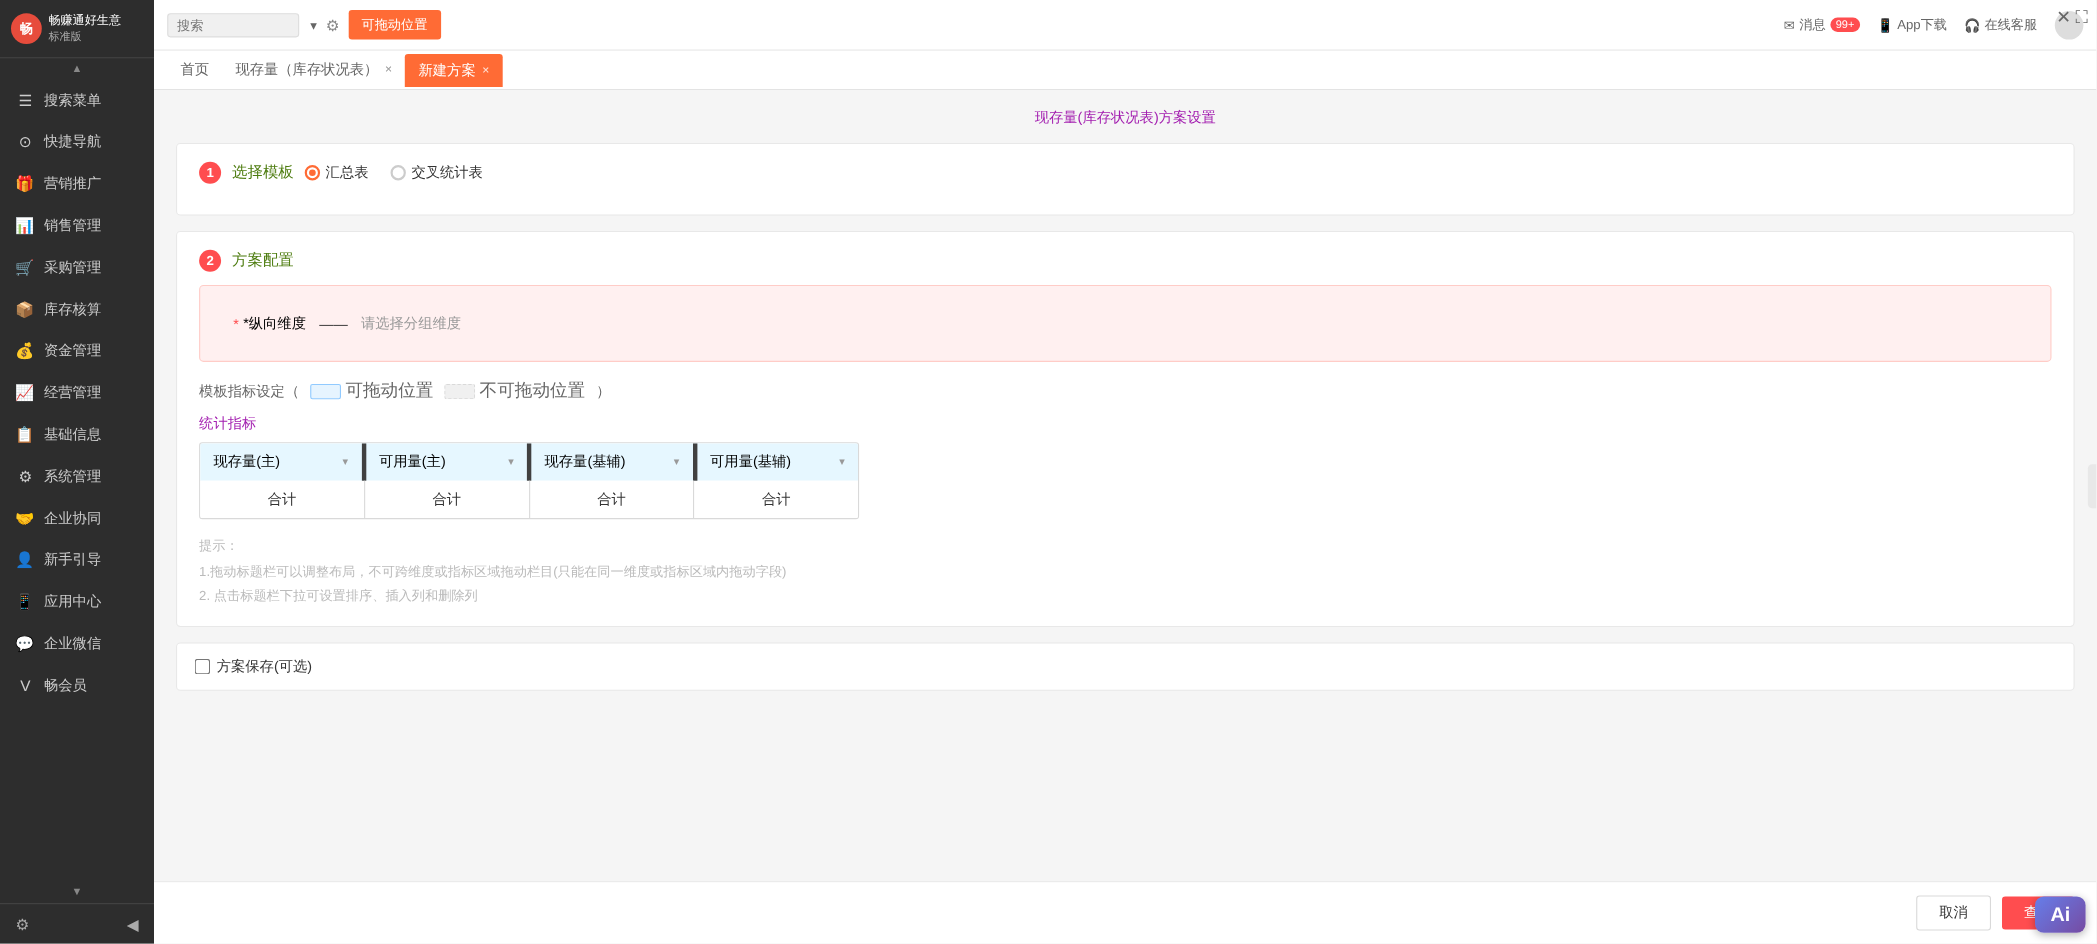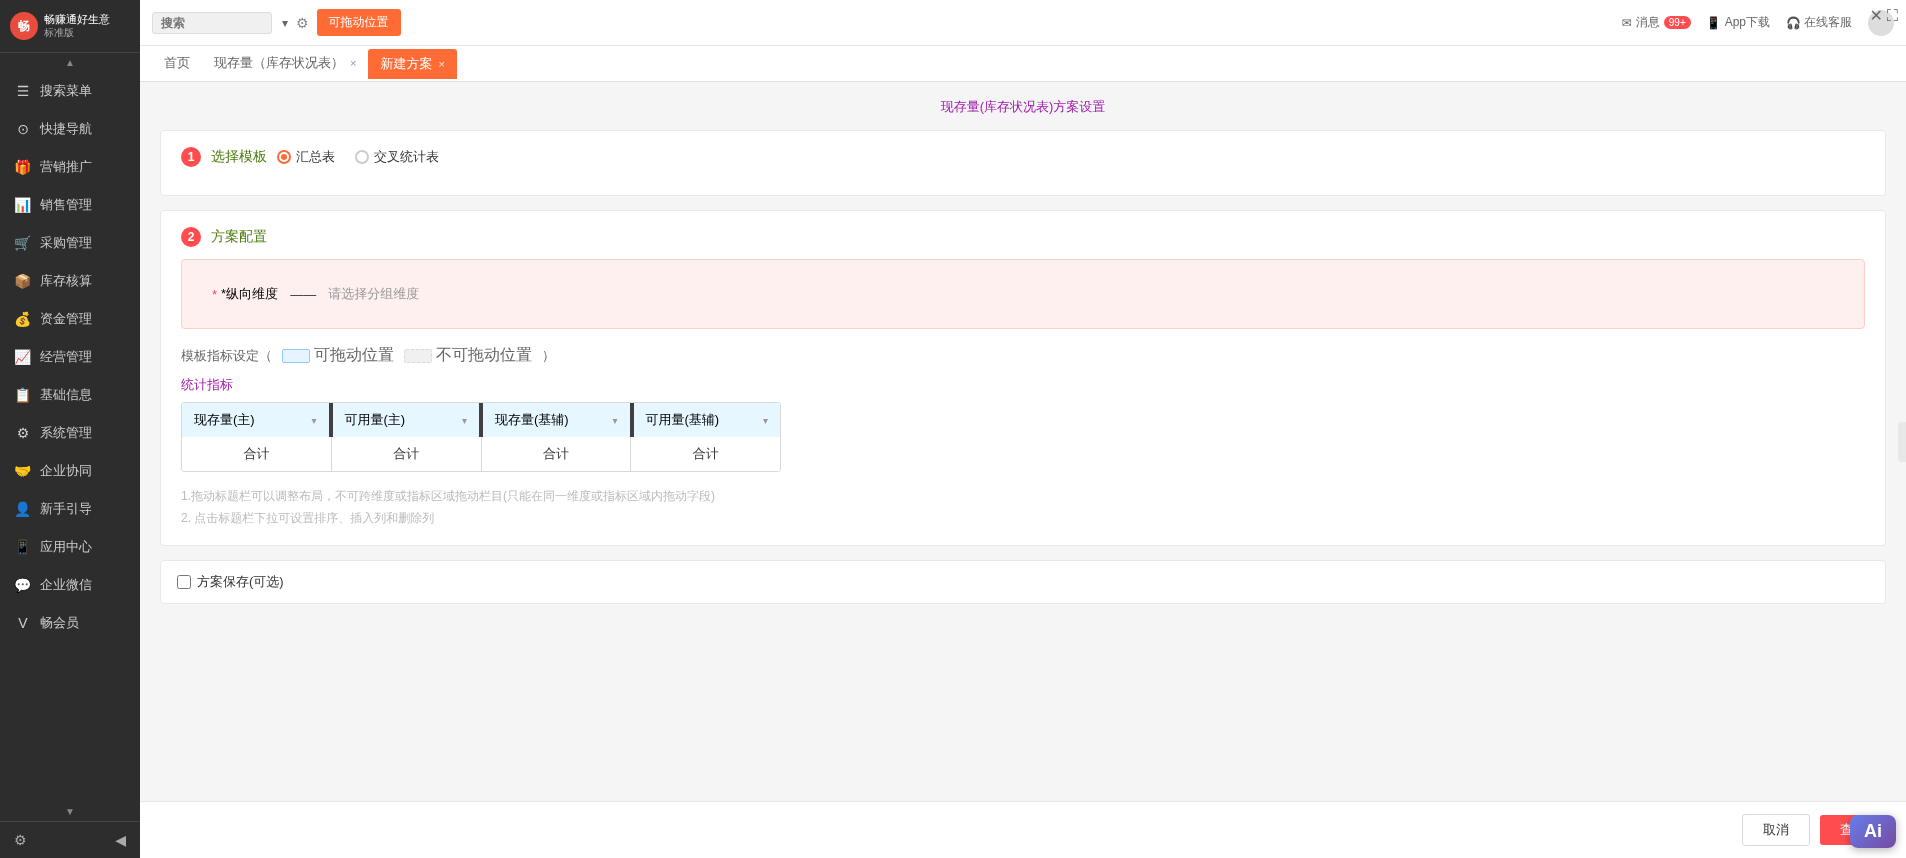--- a/index.html
+++ b/index.html
@@ -56,21 +56,21 @@
       background: #fff;
       height: 46px;
       display: flex; align-items: center; justify-content: space-between;
       padding: 0 12px;
       border-bottom: 1px solid #e8e8e8;
       flex-shrink: 0;
     }
     .topbar-left { display: flex; align-items: center; gap: 8px; }
     .topbar-search {
       background: #f0f0f0; border: 1px solid #ddd; border-radius: 3px;
-      padding: 3px 8px; font-size: 12px; color: #7f1d1d; width: 120px; font-weight: bold;
+      padding: 3px 8px; font-size: 12px; color: #7f1d1d; width: 120px;
     }
     .topbar-dropdown { color: #666; cursor: pointer; font-size: 12px; margin-left: 2px; }
     .topbar-gear { color: #888; cursor: pointer; font-size: 14px; }
     .topbar-trial-btn {
       background: #ff6b35; color: #fff; border: none; border-radius: 3px;
       padding: 5px 12px; font-size: 12px; cursor: pointer;
     }
     .topbar-right { display: flex; align-items: center; gap: 16px; font-size: 12px; color: #666; }
     .topbar-msg { display: flex; align-items: center; gap: 4px; cursor: pointer; }
     .topbar-badge {
@@ -427,20 +427,21 @@
             <div class="stats-table-body">
               <div class="stats-col-value">合计</div>
               <div class="stats-col-value">合计</div>
               <div class="stats-col-value">合计</div>
               <div class="stats-col-value">合计</div>
             </div>
           </div>
         </div>
 
         <div class="tips-area">
+          <div class="tips-title">提示：</div>
           <div>1.拖动标题栏可以调整布局，不可跨维度或指标区域拖动栏目(只能在同一维度或指标区域内拖动字段)</div>
           <div>2. 点击标题栏下拉可设置排序、插入列和删除列</div>
         </div>
       </div>
     </div>
 
     <div class="save-option" style="margin-top: 10px; background:#fff; padding: 12px 16px; border: 1px solid #e8e8e8; border-radius: 4px;">
       <input type="checkbox" class="save-checkbox" style="">
       <span>方案保存(可选)</span>
     </div>

